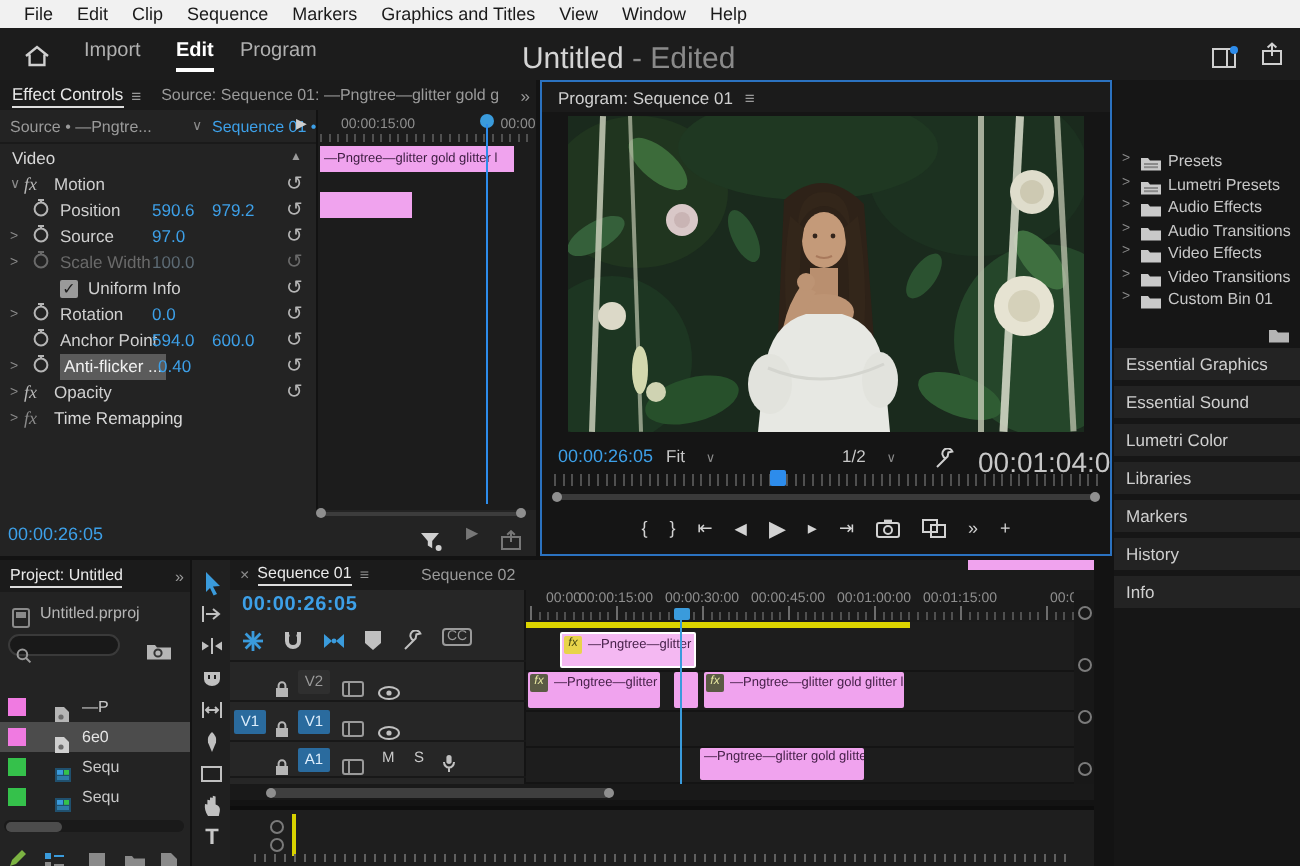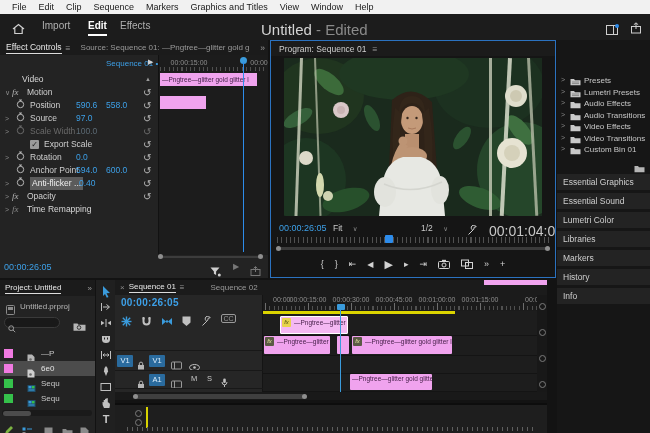--- a/index.html
+++ b/index.html
@@ -58,21 +58,21 @@
   </div>
 
   <div class="abs" style="left:0;top:14px;width:650px;height:26px;background:#1c1c1c">
     <span class="abs" style="left:12px;top:7px">
       <svg width="13" height="12">
           <path d="M1,6 L6.5,1.5 12,6 M2.8,5.2 V10.5 h7.4 V5.2" stroke="#cfcfcf" fill="none" stroke-width="1.2"></path>
         </svg>
     </span>
     <span class="abs" style="left:42px;top:6px;font-size:10px;color:#b0b0b0">Import</span>
     <span class="abs" style="left:88px;top:6px;font-size:10px;color:#fff;font-weight:bold;border-bottom:2px solid #fff;padding-bottom:3px">Edit</span>
-    <span class="abs" style="left:120px;top:6px;font-size:10px;color:#b0b0b0">Effects</span>
+    <span class="abs" style="left:120px;top:6px;font-size:10px;color:#b0b0b0">Program</span>
     <span class="abs" style="left:50%;top:7px;transform:translateX(-60%);font-size:15px;color:#d4d4d4;white-space:nowrap">
       <span>Untitled</span>
       <span style="color:#8a8a8a">- Edited</span>
     </span>
     <span class="abs" style="left:606px;top:7px">
       <svg width="13" height="11">
           <rect x="0.5" y="1.5" width="11" height="9" fill="none" stroke="#cfcfcf"></rect>
           <line x1="7.5" y1="1.5" x2="7.5" y2="10.5" stroke="#cfcfcf"></line>
           <circle cx="11" cy="2" r="2" fill="#2d8ceb"></circle>
         </svg>
@@ -86,56 +86,60 @@
   </div>
 
   <div class="panel" style="left:0;top:40px;width:268px;height:238px">
     <div class="tabbar">
       <span class="tab-active" style="margin-left:6px">Effect Controls</span>
       <span style="margin-left:4px">≡</span>
       <span style="margin-left:10px;width:168px;overflow:hidden;font-size:8px">Source: Sequence 01: —Pngtree—glitter gold glitter liq</span>
       <span style="margin-left:auto;margin-right:3px">»</span>
     </div>
 
+    <div class="abs" style="left:0;top:15px;width:158px;height:16px;border-bottom:1px solid #1a1a1a;font-size:8px">
+      <span class="abs" style="left:5px;top:4px;color:#9a9a9a;width:88px;overflow:hidden;white-space:nowrap">Source • —Pngtre...</span>
+      <span class="abs" style="left:96px;top:4px;color:#8a8a8a;font-size:7px">∨</span>
+    </div>
     <span class="abs" style="left:106px;top:19px;font-size:8px;color:#3da0e8;white-space:nowrap">Sequence 01 • ...</span>
     <span class="abs" style="left:148px;top:18px;font-size:7px;color:#cfcfcf">▶</span>
 
     <div class="abs" style="left:158px;top:15px;width:110px;height:200px;background:#1c1c1c;border-left:1px solid #121212"></div>
 
     <span class="rl" style="left:189px;top:19px">00:00:15:00</span>
     <span class="rl" style="left:259px;top:19px">00:00</span>
     <div class="abs ticks-min" style="left:160px;top:27px;width:106px;height:4px"></div>
 
     <div class="abs" style="left:160px;top:33px;width:97px;height:13px;background:#f0a3ee;overflow:hidden">
       <span style="font-size:6.5px;color:#3c1c40;line-height:13px;padding-left:2px;white-space:nowrap;display:block">—Pngtree—glitter gold glitter l</span>
     </div>
     <div class="abs" style="left:160px;top:56px;width:46px;height:13px;background:#f0a3ee"></div>
 
     <div class="abs" style="left:240px;top:17px;width:7px;height:7px;border-radius:50%;background:#3a9bdc"></div>
     <div class="abs" style="left:243px;top:22px;width:1px;height:190px;background:#2d8ceb"></div>
 
     <div class="ec-row" style="top:33px">
-      <span style="left:22px;color:#d8d8d8">Video</span>
+      <span style="left:6px;color:#d8d8d8">Video</span>
       <span style="left:145px;color:#9a9a9a;font-size:6px">▲</span>
     </div>
     <div class="ec-row" style="top:46px">
       <span class="chev">∨</span>
       <span class="fxg">fx</span>
       <span style="left:27px">Motion</span>
       <span class="reset">↺</span>
     </div>
     <div class="ec-row" style="top:59px">
       <span class="sw-ic"><svg width="9" height="10">
             <circle cx="4.5" cy="5.5" r="3.2" fill="none" stroke="#b5b5b5"></circle>
             <line x1="4.5" y1="1" x2="4.5" y2="2.4" stroke="#b5b5b5"></line>
             <line x1="3" y1="1" x2="6" y2="1" stroke="#b5b5b5"></line>
           </svg></span>
       <span class="lbl">Position</span>
       <span class="vx">590.6</span>
-      <span class="vy">558.0</span>
+      <span class="vy">979.2</span>
       <span class="reset">↺</span>
     </div>
     <div class="ec-row" style="top:72px">
       <span class="chev">&gt;</span>
       <span class="sw-ic"><svg width="9" height="10">
             <circle cx="4.5" cy="5.5" r="3.2" fill="none" stroke="#b5b5b5"></circle>
             <line x1="4.5" y1="1" x2="4.5" y2="2.4" stroke="#b5b5b5"></line>
             <line x1="3" y1="1" x2="6" y2="1" stroke="#b5b5b5"></line>
           </svg></span>
       <span class="lbl">Source</span>
@@ -150,21 +154,21 @@
             <line x1="3" y1="1" x2="6" y2="1" stroke="#6a6a6a"></line>
           </svg></span>
       <span class="lbl" style="color:#6a6a6a">Scale Width</span>
       <span class="vx" style="color:#5c6a74">100.0</span>
       <span class="reset" style="color:#6a6a6a">↺</span>
     </div>
     <div class="ec-row" style="top:98px">
       <div style="left:30px;top:2px;width:9px;height:9px;background:#9a9a9a;border-radius:1px;color:#1c1c1c;font-size:8px;line-height:9px;text-align:center">
         <span>✓</span>
       </div>
-      <span style="left:44px">Export Scale</span>
+      <span style="left:44px">Uniform Info</span>
       <span class="reset">↺</span>
     </div>
     <div class="ec-row" style="top:111px">
       <span class="chev">&gt;</span>
       <span class="sw-ic"><svg width="9" height="10">
             <circle cx="4.5" cy="5.5" r="3.2" fill="none" stroke="#b5b5b5"></circle>
             <line x1="4.5" y1="1" x2="4.5" y2="2.4" stroke="#b5b5b5"></line>
             <line x1="3" y1="1" x2="6" y2="1" stroke="#b5b5b5"></line>
           </svg></span>
       <span class="lbl">Rotation</span>
@@ -586,20 +590,35 @@
             <path d="M0.5,0.5 h8 v6 l-4,3.5 -4,-3.5 z" fill="#c0c0c0"></path>
           </svg>
       </span>
       <span style="position:absolute;left:86px;top:18px">
         <svg width="11" height="11">
             <path d="M1.5,9.5 L6,5 M5.8,5.2 a2.6,2.6 0 1 1 3.4,-3.4 l-2,.4 -.4,2 z" stroke="#c0c0c0" fill="none"></path>
           </svg>
       </span>
       <span style="position:absolute;left:106px;top:19px;font-size:7px;color:#9a9a9a;border:1px solid #9a9a9a;border-radius:2px;padding:0 1.5px">CC</span>
 
+      <div class="abs" style="left:0;top:35px;width:148px;height:20px;border-top:1px solid #181818;box-sizing:border-box">
+        <span style="position:absolute;left:22px;top:5px"><svg width="8" height="9">
+              <rect x="1" y="4" width="6" height="4.5" fill="#b5b5b5"></rect>
+              <path d="M2.3,4 V2.8 a1.7,1.7 0 0 1 3.4,0 V4" fill="none" stroke="#b5b5b5"></path>
+            </svg></span>
+        <span class="tkbox" style="left:34px;top:4px;background:#2f2f2f;color:#9a9a9a"><span>V2</span></span>
+        <span style="position:absolute;left:56px;top:5px"><svg width="11" height="9">
+              <rect x="0.5" y="1" width="10" height="7" rx="1" fill="none" stroke="#9a9a9a"></rect>
+              <line x1="3.5" y1="1" x2="3.5" y2="8" stroke="#9a9a9a"></line>
+            </svg></span>
+        <span style="position:absolute;left:74px;top:6px"><svg width="11" height="7">
+              <ellipse cx="5.5" cy="3.5" rx="5" ry="3" fill="none" stroke="#c0c0c0"></ellipse>
+              <circle cx="5.5" cy="3.5" r="1.3" fill="#c0c0c0"></circle>
+            </svg></span>
+      </div>
 
       <div class="abs" style="left:0;top:55px;width:148px;height:20px;border-top:1px solid #181818;box-sizing:border-box">
         <span class="tkbox" style="left:2px;top:4px"><span>V1</span></span>
         <span style="position:absolute;left:22px;top:5px"><svg width="8" height="9">
               <rect x="1" y="4" width="6" height="4.5" fill="#b5b5b5"></rect>
               <path d="M2.3,4 V2.8 a1.7,1.7 0 0 1 3.4,0 V4" fill="none" stroke="#b5b5b5"></path>
             </svg></span>
         <span class="tkbox" style="left:34px;top:4px"><span>V1</span></span>
         <span style="position:absolute;left:56px;top:5px"><svg width="11" height="9">
               <rect x="0.5" y="1" width="10" height="7" rx="1" fill="none" stroke="#9a9a9a"></rect>

